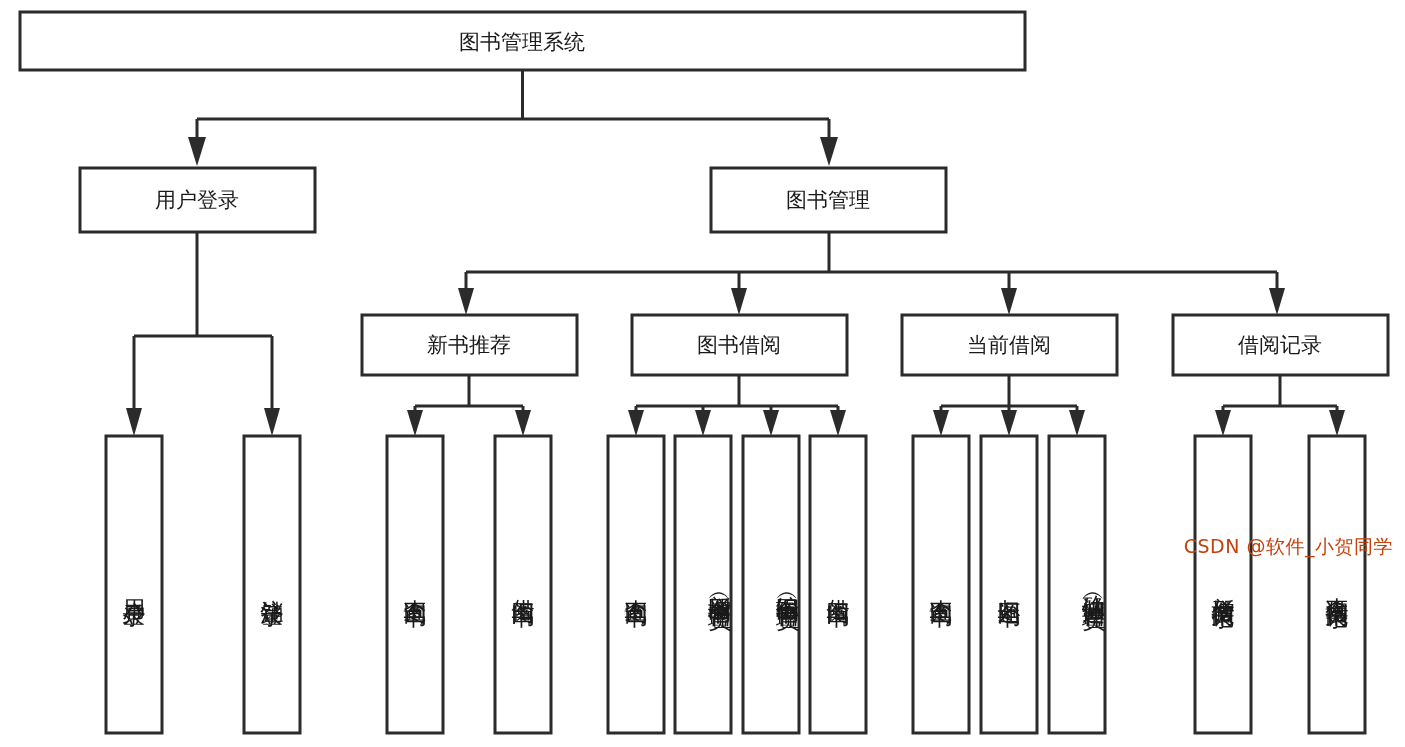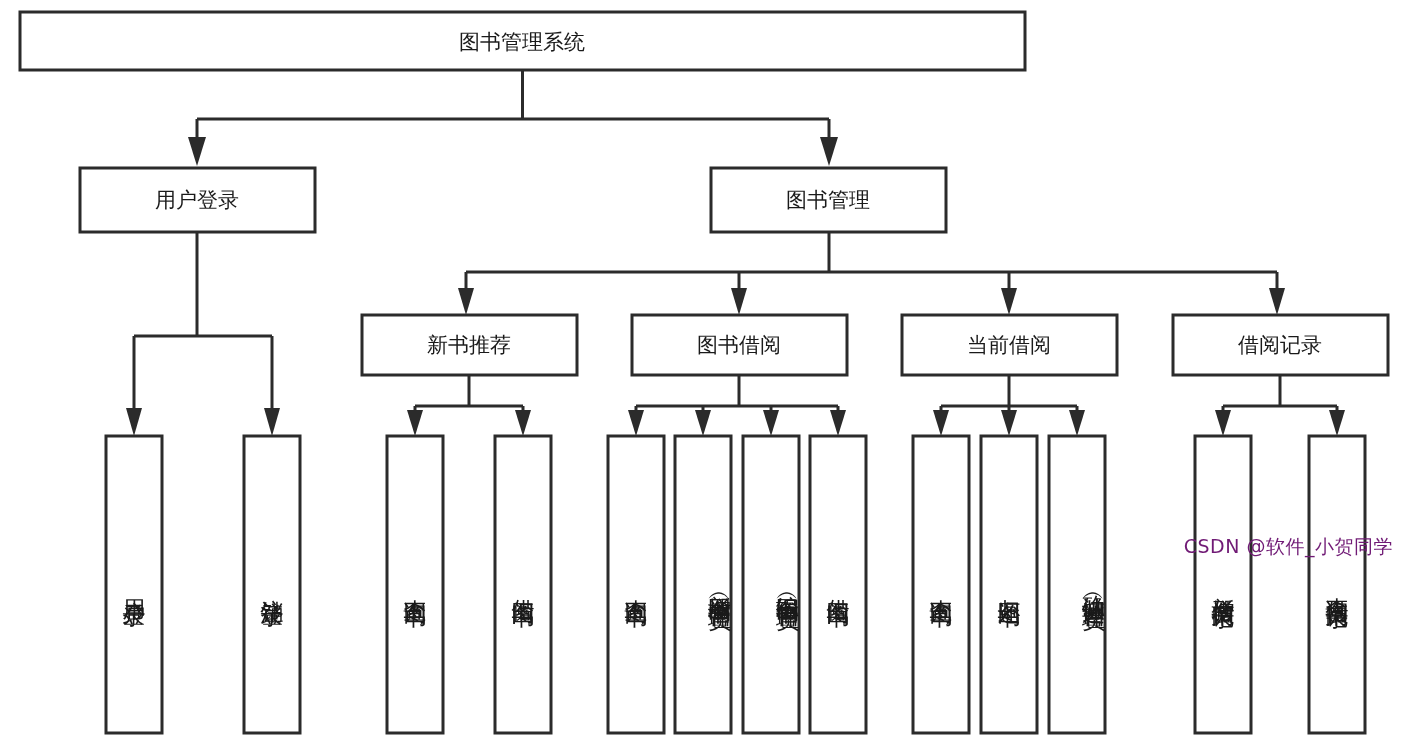--- a/index.html
+++ b/index.html
@@ -32,21 +32,21 @@
     justify-content:center;
     white-space:nowrap;
     pointer-events:none;
   }
   .vlabel.center{align-items:center;}
   .watermark{
     position:absolute;
     right:12px;bottom:6px;
     font-family:"DejaVu Sans","Liberation Sans",sans-serif;
     font-size:19px;
-    color:#701a75;
+    color:#c2410c;
     letter-spacing:0.5px;
     white-space:nowrap;
   }
 </style>
 </head>
 <body>
 
 <div id="diagram-root">
 
   <svg id="diagram-canvas" viewBox="0 0 1405 747">

